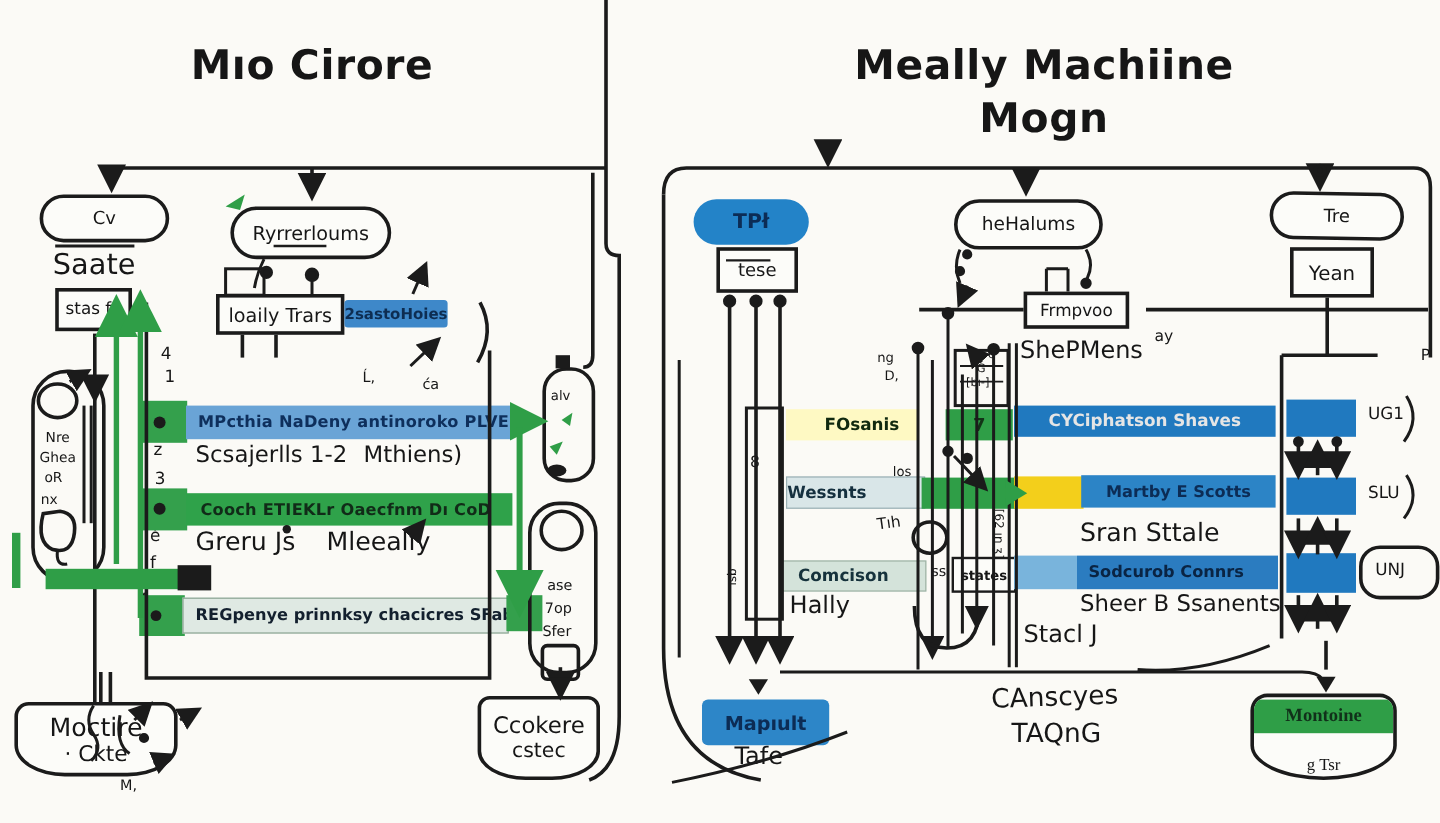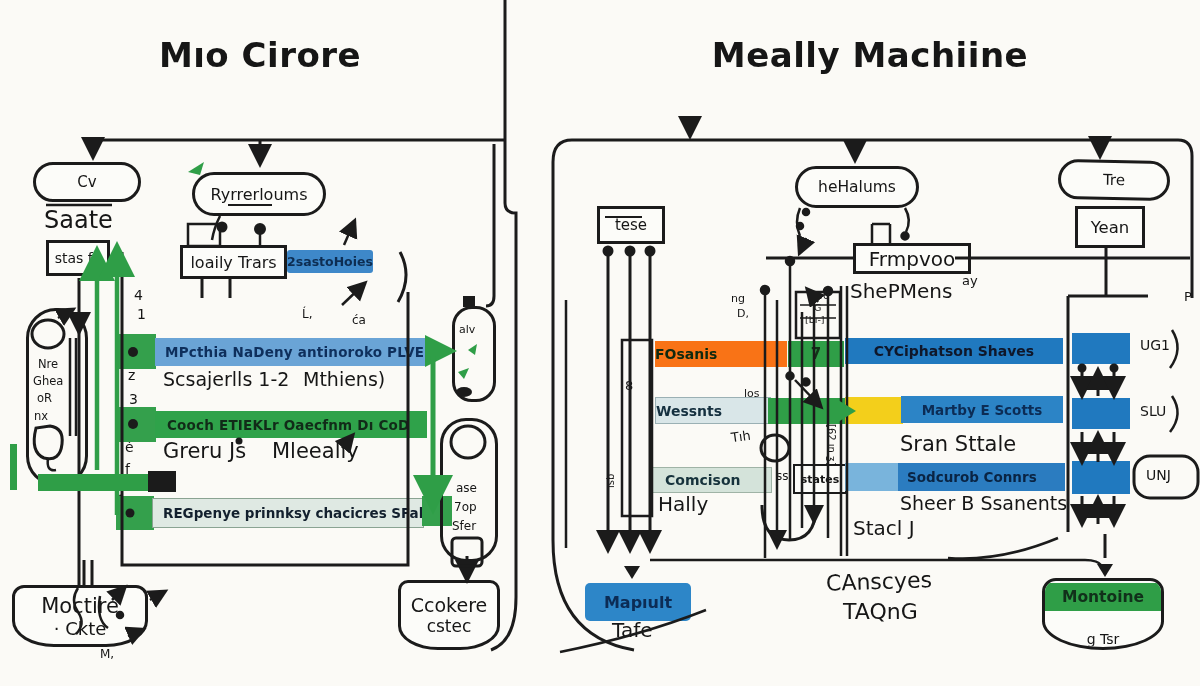--- a/index.html
+++ b/index.html
@@ -74,34 +74,36 @@
   </div>
 
   <div class="box" style="left:452px;top:306px;width:44px;height:96px;border-width:3.5px;border-radius:20px;background:transparent;"></div>
   <div class="t" style="left:459px;top:324px;font-size:11px;">alv</div>
   <div class="box" style="left:440px;top:418px;width:58px;height:144px;border-width:3.5px;border-radius:26px;background:transparent;"></div>
   <div class="t" style="left:456px;top:482px;font-size:12px;">ase</div>
   <div class="t" style="left:454px;top:501px;font-size:12px;">7op</div>
   <div class="t" style="left:452px;top:520px;font-size:12px;">Sfer</div>
 
   <div class="t b" style="left:690px;top:38px;width:360px;text-align:center;font-size:34px;letter-spacing:.5px;">Meally Machiine</div>
-
+  <div class="t b" style="left:690px;top:82px;width:360px;text-align:center;font-size:34px;letter-spacing:.5px;">Mogn</div>
+
+  <div class="bar" style="left:578px;top:166px;width:96px;height:38px;background:#2383c8;border-radius:19px;font-size:17px;justify-content:center;color:#0c2c55;">TPł</div>
   <div class="box" style="left:597px;top:206px;width:68px;height:38px;font-size:15px;">tese</div>
 
   <div class="box" style="left:795px;top:166px;width:124px;height:42px;border-width:3.5px;border-radius:21px;font-size:15.5px;">heHalums</div>
-  <div class="box" style="left:853px;top:243px;width:118px;height:31px;font-size:20px;">Frmpvoo</div>
+  <div class="box" style="left:853px;top:243px;width:88px;height:31px;font-size:14px;">Frmpvoo</div>
   <div class="t" style="left:850px;top:281px;font-size:20px;">ShePMens</div>
   <div class="t" style="left:962px;top:274px;font-size:13px;text-align:right;">ay</div>
 
   <div class="box" style="left:1058px;top:160px;width:112px;height:40px;border-width:3.5px;border-radius:20px;font-size:15px;transform:rotate(1deg);">Tre</div>
   <div class="box" style="left:1075px;top:206px;width:70px;height:42px;font-size:16.5px;">Yean</div>
 
-  <div class="bar" style="left:655px;top:341px;width:132px;height:26px;background:#f97316;font-size:14px;color:#10290f;">FOsanis</div>
+  <div class="bar" style="left:655px;top:341px;width:110px;height:26px;background:#fef9c3;font-size:14px;padding-left:32px;color:#10290f;">FOsanis</div>
   <div class="bar" style="left:788px;top:341px;width:56px;height:26px;background:#2f9e47;font-size:15px;justify-content:center;color:#123317;">7</div>
-  <div class="bar" style="left:845px;top:338px;width:218px;height:26px;background:#2079bf;font-size:14px;justify-content:center;color:#0f172a;">CYCiphatson Shaves</div>
+  <div class="bar" style="left:845px;top:338px;width:218px;height:26px;background:#2079bf;font-size:14px;justify-content:center;color:#e5e5e5;">CYCiphatson Shaves</div>
 
   <div class="bar" style="left:655px;top:397px;width:116px;height:27px;background:#d9e6e8;border:1.5px solid #9ab0b4;font-size:14px;padding-left:0;color:#15303f;">Wessnts</div>
   <div class="bar" style="left:768px;top:398px;width:78px;height:26px;background:#2f9e47;"></div>
   <div class="bar" style="left:845px;top:397px;width:58px;height:27px;background:#f3cf1b;"></div>
   <div class="bar" style="left:901px;top:396px;width:162px;height:27px;background:#2c84c6;font-size:13.5px;justify-content:center;color:#0c2c55;">Martby E Scotts</div>
   <div class="t" style="left:900px;top:433px;font-size:21px;">Sran Sttale</div>
 
   <div class="bar" style="left:650px;top:467px;width:122px;height:26px;background:#d4e3da;border:1.5px solid #9fb3a6;font-size:14px;padding-left:14px;color:#16323c;">Comcison</div>
   <div class="t" style="left:776px;top:470px;font-size:12px;">ss</div>
   <div class="box" style="left:793px;top:464px;width:54px;height:30px;border-width:2.5px;font-size:11px;font-weight:bold;">states</div>
@@ -126,21 +128,21 @@
   <div class="bar" style="left:1072px;top:398px;width:58px;height:31px;background:#2079bf;"></div>
   <div class="t" style="left:1140px;top:404px;font-size:14px;">SLU</div>
   <div class="bar" style="left:1072px;top:461px;width:58px;height:33px;background:#2079bf;"></div>
   <div class="t" style="left:1146px;top:468px;font-size:14px;">UNJ</div>
   <div class="t" style="left:1184px;top:290px;font-size:13px;">P</div>
 
   <div class="bar" style="left:585px;top:583px;width:106px;height:38px;background:#2d86c8;border-radius:5px;font-size:16px;justify-content:center;color:#0c2c55;">Mapıult</div>
   <div class="t" style="left:612px;top:620px;font-size:20px;">Tafe</div>
   <div class="t" style="left:826px;top:570px;font-size:22px;transform:rotate(-2deg);">CAnscyes</div>
   <div class="t" style="left:843px;top:600px;font-size:22px;">TAQnG</div>
-  <div class="box" style="left:1042px;top:578px;width:122px;height:72px;border-radius:14px 14px 50% 50% / 14px 14px 40% 40%;flex-direction:column;justify-content:flex-start;padding:0;overflow:hidden;">
+  <div class="box" style="left:1042px;top:578px;width:122px;height:72px;border-radius:14px 14px 50% 50% / 14px 14px 40% 40%;flex-direction:column;justify-content:flex-start;padding:0;overflow:hidden;font-family:Liberation Serif, serif;">
     <div class="bar" style="position:relative;width:116px;height:40px;margin-top:2px;background:#2f9e47;font-size:15.5px;justify-content:center;color:#11301a;">Montoine</div>
     <div style="font-size:14px;margin-top:20px;">g Tsr</div>
   </div>
 
   <svg width="1200" height="686" viewBox="0 0 1200 686">
     <defs>
       <marker id="ab" markerWidth="9" markerHeight="9" refX="6" refY="4" orient="auto">
           <path d="M0,0L8,4L0,8z" fill="#1b1b1b"></path>
         </marker>
       <marker id="ag" markerWidth="9" markerHeight="9" refX="6" refY="4" orient="auto">

